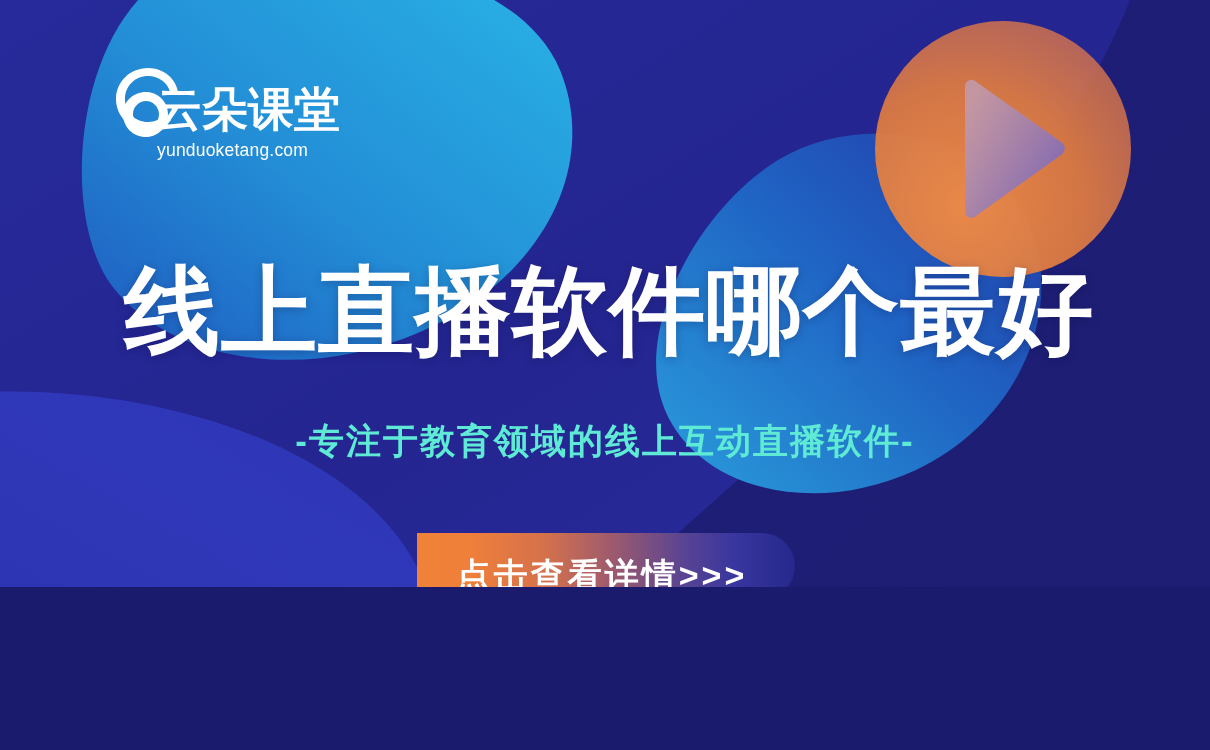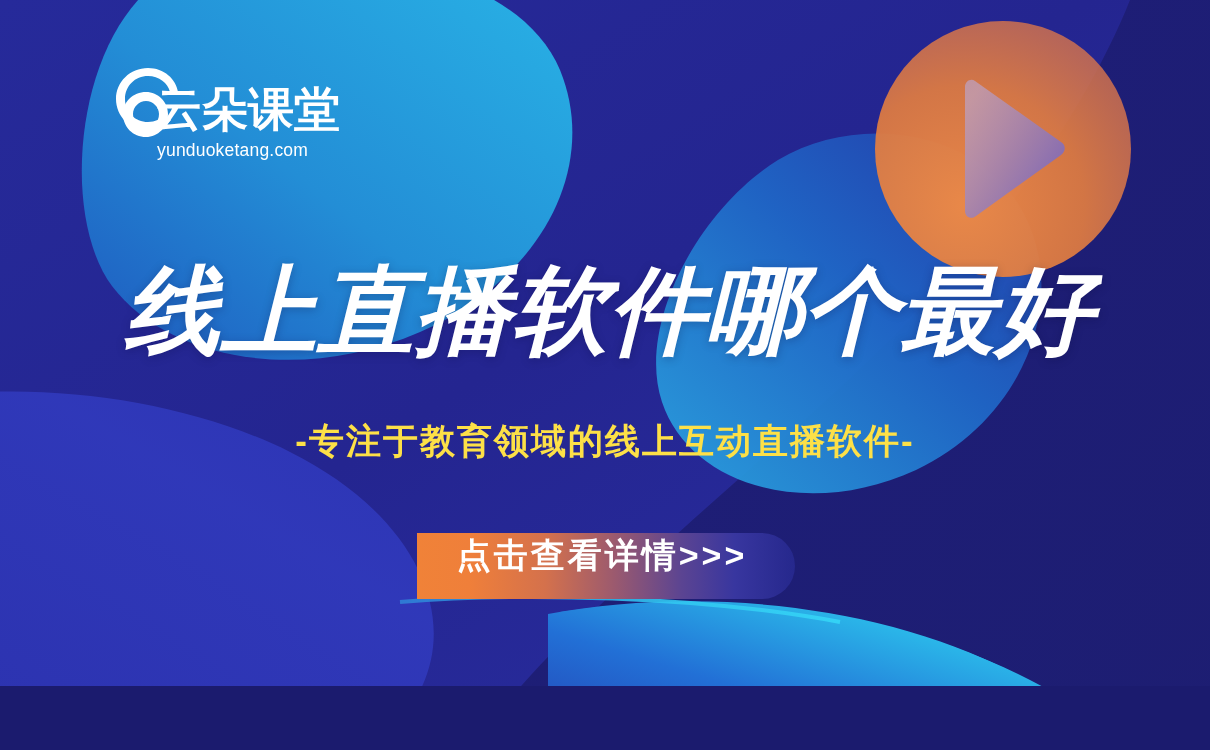--- a/index.html
+++ b/index.html
@@ -3,21 +3,21 @@
 <meta charset="utf-8">
 <style>
   html, body {
     margin: 0;
     padding: 0;
     background: #1b1b6e;
   }
   #banner {
     position: relative;
     width: 1210px;
-    height: 686px;
+    height: 587px;
     overflow: hidden;
     font-family: "Liberation Sans", "DejaVu Sans", sans-serif;
     background: #262a9a;
   }
   .svg-bg { position: absolute; top: 0; left: 0; width: 1210px; height: 750px; }
 
   
   #logo {
     position: absolute;
     left: 108px;
@@ -56,21 +56,20 @@
   }
 
   
   #headline {
     position: absolute;
     left: 8px;
     right: 0;
     top: 258px;
     text-align: center;
     z-index: 30;
-    font-style: italic;
   }
   #headline-text {
     display: inline-block;
     font-size: 96px;
     line-height: 106px;
     font-weight: 700;
     color: #ffffff;
     letter-spacing: 1px;
     white-space: nowrap;
     text-shadow: 0 2px 10px rgba(10,10,60,0.25);
@@ -83,21 +82,21 @@
     right: 0;
     top: 418px;
     text-align: center;
     z-index: 30;
   }
   #subtitle-text {
     display: inline-block;
     font-size: 35px;
     line-height: 46px;
     font-weight: 700;
-    color: #fde047;
+    color: #5eead4;
     letter-spacing: 2px;
     white-space: nowrap;
   }
 
   
   #cta {
     position: absolute;
     left: 417px;
     top: 533px;
     width: 378px;
@@ -107,21 +106,21 @@
     background: linear-gradient(90deg,
         #f08238 0%,
         #ef7f3a 14%,
         #d4714c 34%,
         #9c5a6e 52%,
         #5b4492 70%,
         #38369f 84%,
         rgba(44,48,160,0.55) 100%);
     cursor: pointer;
     display: flex;
-    align-items: flex-start;
+    align-items: flex-end;
     justify-content: center;
   }
   #cta-label {
     font-size: 34px;
     font-weight: 700;
     color: #ffffff;
     letter-spacing: 3px;
     white-space: nowrap;
     transform: translateX(-4px);
   }

